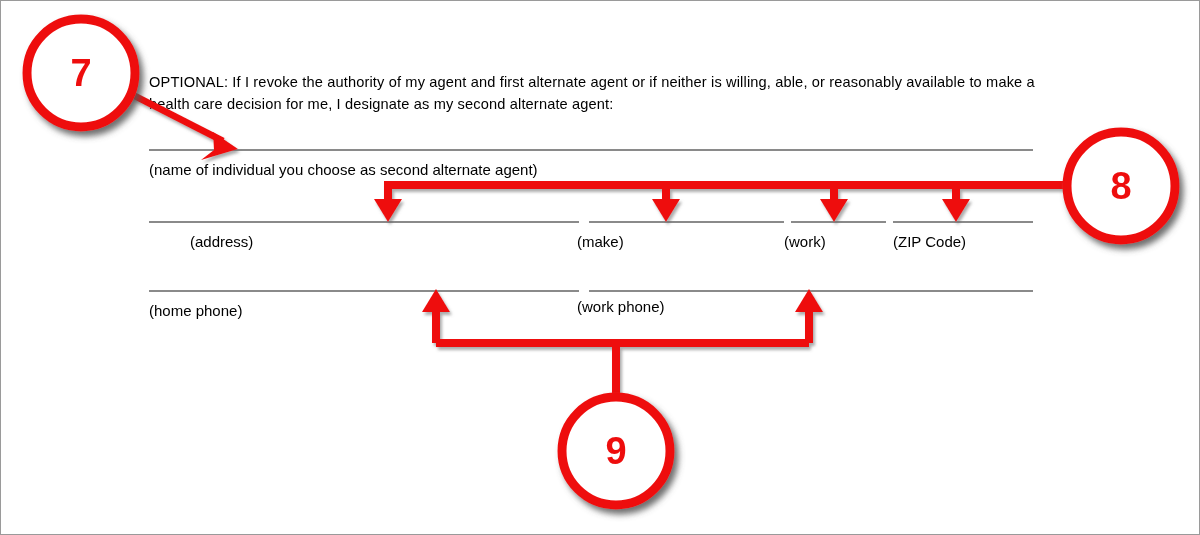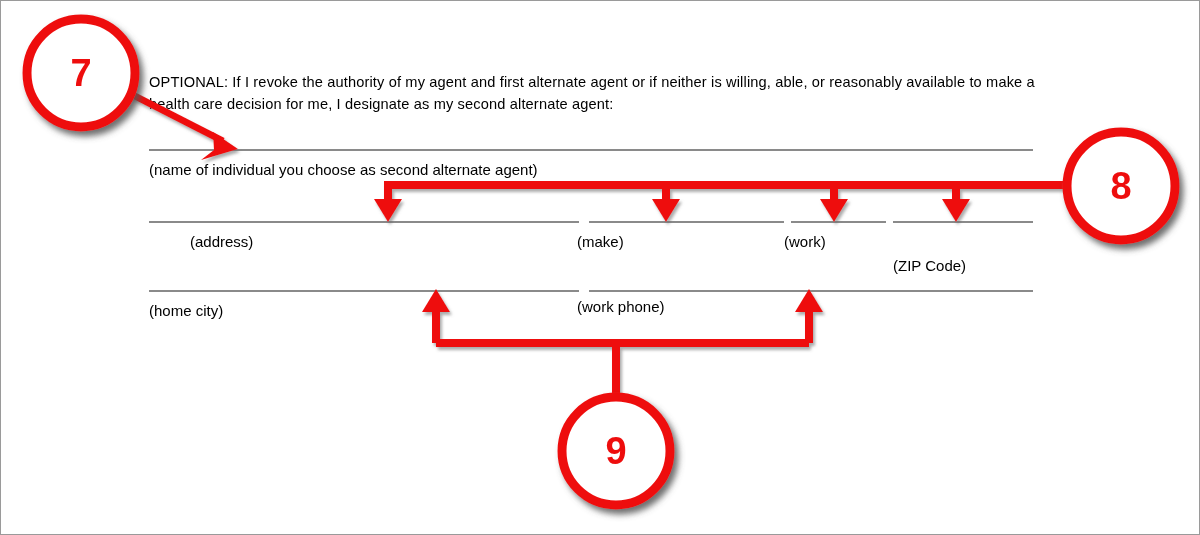--- a/index.html
+++ b/index.html
@@ -78,26 +78,26 @@
   <div class="field-label" style="left:148px; top:160px;">(name of individual you choose as second alternate agent)</div>
 
   <div class="rule" style="left:148px; top:220px; width:430px;"></div>
   <div class="rule" style="left:588px; top:220px; width:195px;"></div>
   <div class="rule" style="left:790px; top:220px; width:95px;"></div>
   <div class="rule" style="left:892px; top:220px; width:140px;"></div>
 
   <div class="field-label" style="left:148px; top:232px;margin-left:41px;">(address)</div>
   <div class="field-label" style="left:576px; top:232px;">(make)</div>
   <div class="field-label" style="left:783px; top:232px;">(work)</div>
-  <div class="field-label" style="left:892px; top:232px;margin-top:24px;">(ZIP Code)</div>
+  <div class="field-label" style="left:892px; top:232px;">(ZIP Code)</div>
 
   <div class="rule" style="left:148px; top:289px; width:430px;"></div>
   <div class="rule" style="left:588px; top:289px; width:444px;"></div>
 
-  <div class="field-label" style="left:148px; top:301px;">(home city)</div>
+  <div class="field-label" style="left:148px; top:301px;">(home phone)</div>
   <div class="field-label" style="left:576px; top:297px;">(work phone)</div>
 
   <svg id="annotations" viewBox="0 0 1200 535">
     <defs>
       <filter id="drop" x="-40%" y="-40%" width="200%" height="200%">
         <feDropShadow dx="4" dy="5" stdDeviation="3.2" flood-color="#555555" flood-opacity="0.85"></feDropShadow>
       </filter>
       <filter id="dropline" x="-40%" y="-40%" width="200%" height="200%">
         <feDropShadow dx="2" dy="3" stdDeviation="1.6" flood-color="#666666" flood-opacity="0.55"></feDropShadow>
       </filter>

